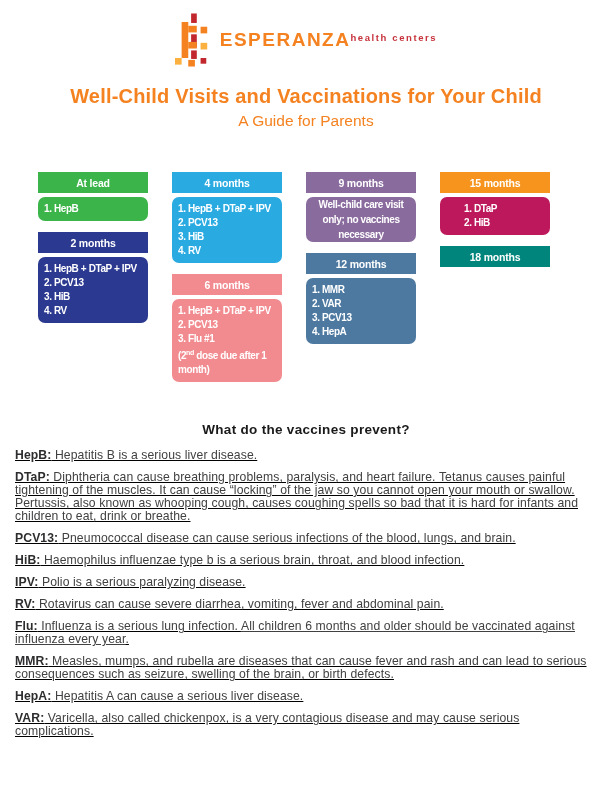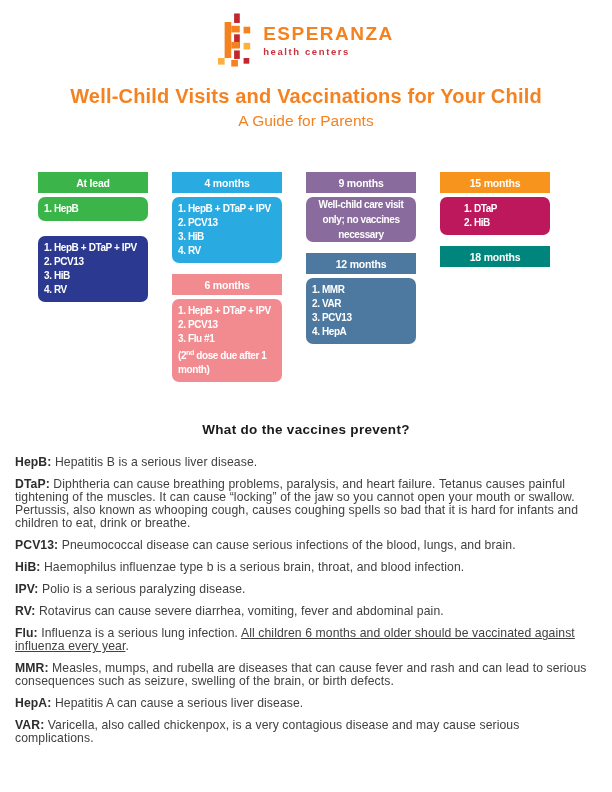--- a/index.html
+++ b/index.html
@@ -11,21 +11,21 @@
     font-family:"Liberation Sans", sans-serif;
     overflow:hidden;
   }
 
   
   .logo-row {
     display:flex; justify-content:center; align-items:center;
     padding-top:12px; gap:9px; height:56px;
   }
   .logo-mark { width:36px; height:54px; flex:0 0 auto; }
-  .logo-textblock { display:flex; flex-direction:column; justify-content:center; }
+  .logo-textblock { display:flex; justify-content:center; }
   .logo-name {
     font-size:19px; font-weight:bold; color:#f58220;
     letter-spacing:1.5px; line-height:20px;
   }
   .logo-tagline {
     font-size:9.5px; font-weight:bold; color:#c7323c;
     letter-spacing:1.6px; margin-top:2px;
   }
 
   
@@ -58,21 +58,21 @@
   }
   .vax-body.note { text-align:center; padding:0 5px; line-height:15px; }
   .vax-item sup { font-size:7px; }
 
   
   .prevention-heading {
     margin-top:40px; text-align:center;
     color:#1a1a1a; font-size:13.5px; font-weight:bold;
     letter-spacing:0.3px;
   }
-  .prevention-list { margin:19px 18px 0 15px; }
+  .prevention-list { margin:12px 18px 0 15px;text-decoration:underline; }
   .prev-entry {
     margin:0 0 9px 0;
     color:#414042; font-size:12.2px; line-height:13px;
     letter-spacing:0.1px;
   }
   .prev-entry b { color:#2d2d2f; }
   .prev-entry .u { text-decoration:underline; }
 </style>
 </head>
 <body>
@@ -107,20 +107,21 @@
 
   <div class="schedule">
       <div class="schedule-col">
         <div class="vax-box">
           <div class="vax-header" style="background: rgb(59, 181, 74);">At lead</div>
           <div class="vax-body" style="background: rgb(59, 181, 74);">
             <div class="vax-item">1. HepB</div>
           </div>
         </div>
         <div class="vax-box">
+          <div class="vax-header" style="background: rgb(43, 57, 144);">2 months</div>
           <div class="vax-body" style="background: rgb(43, 57, 144);">
             <div class="vax-item">1. HepB + DTaP + IPV</div>
             <div class="vax-item">2. PCV13</div>
             <div class="vax-item">3. HiB</div>
             <div class="vax-item">4. RV</div>
           </div>
         </div>
       </div>
       <div class="schedule-col">
         <div class="vax-box">

